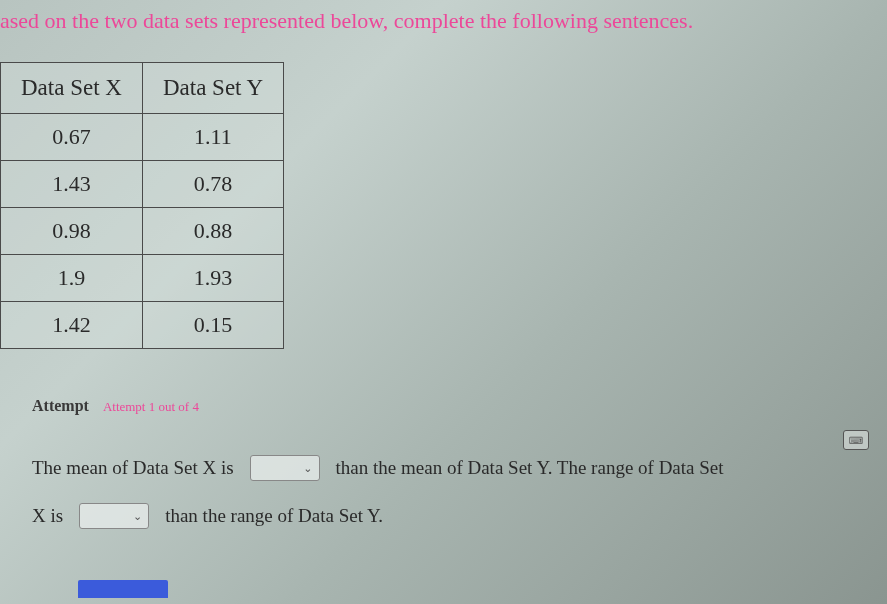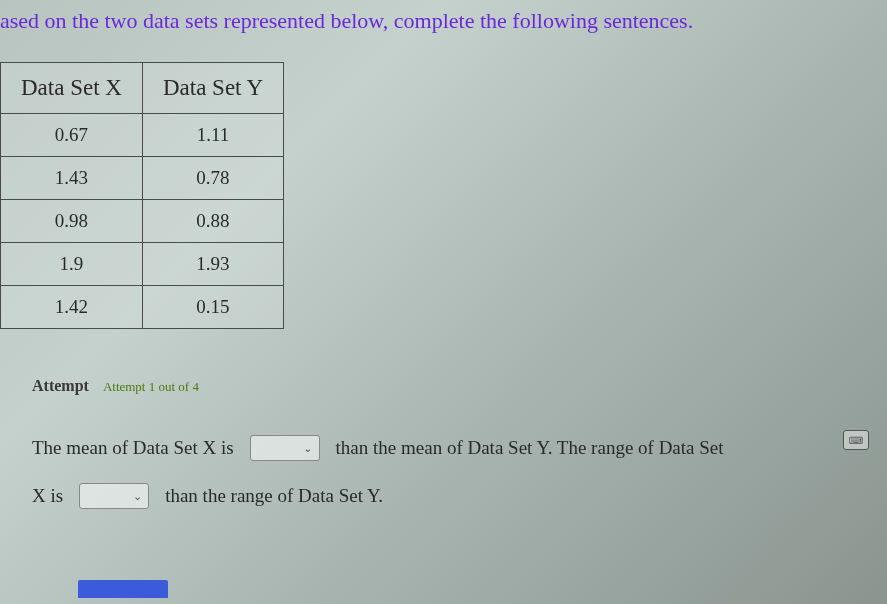--- a/index.html
+++ b/index.html
@@ -12,36 +12,36 @@
       height: 604px;
       background: linear-gradient(135deg, #b8c4c0 0%, #c5d1cd 30%, #a8b5b0 60%, #8a9590 100%);
       font-family: Georgia, 'Times New Roman', serif;
       color: #2a2a2a;
       position: relative;
       overflow: hidden;
     }
     .question-text {
       font-size: 22px;
       padding: 8px 10px 0 0;
-      color: #6d28d9;
+      color: #ec4899;
       font-weight: 400;
     }
     .table-container {
       display: flex;
       justify-content: flex-start;
       margin-top: 28px;
     }
     table {
       border-collapse: collapse;
       background: rgba(220, 228, 225, 0.3);
     }
     th, td {
       border: 1px solid #4a4a4a;
       text-align: center;
-      font-size: 19px;
+      font-size: 22px;
       padding: 10px 18px;
       color: #2a2a2a;
     }
     th {
       font-weight: 400;
       font-size: 23px;
       padding: 12px 20px;
     }
     .answer-section {
       margin-top: 48px;
@@ -50,21 +50,21 @@
     .answer-label {
       font-size: 16px;
       color: #3a3a3a;
     }
     .answer-label strong {
       font-weight: bold;
       margin-right: 10px;
     }
     .attempt-text {
       font-size: 13px;
-      color: #4d7c0f;
+      color: #ec4899;
     }
     .sentence-area {
       margin-top: 32px;
       font-size: 19px;
       line-height: 2.2;
       color: #2a2a2a;
     }
     .sentence-row {
       display: flex;
       align-items: center;

